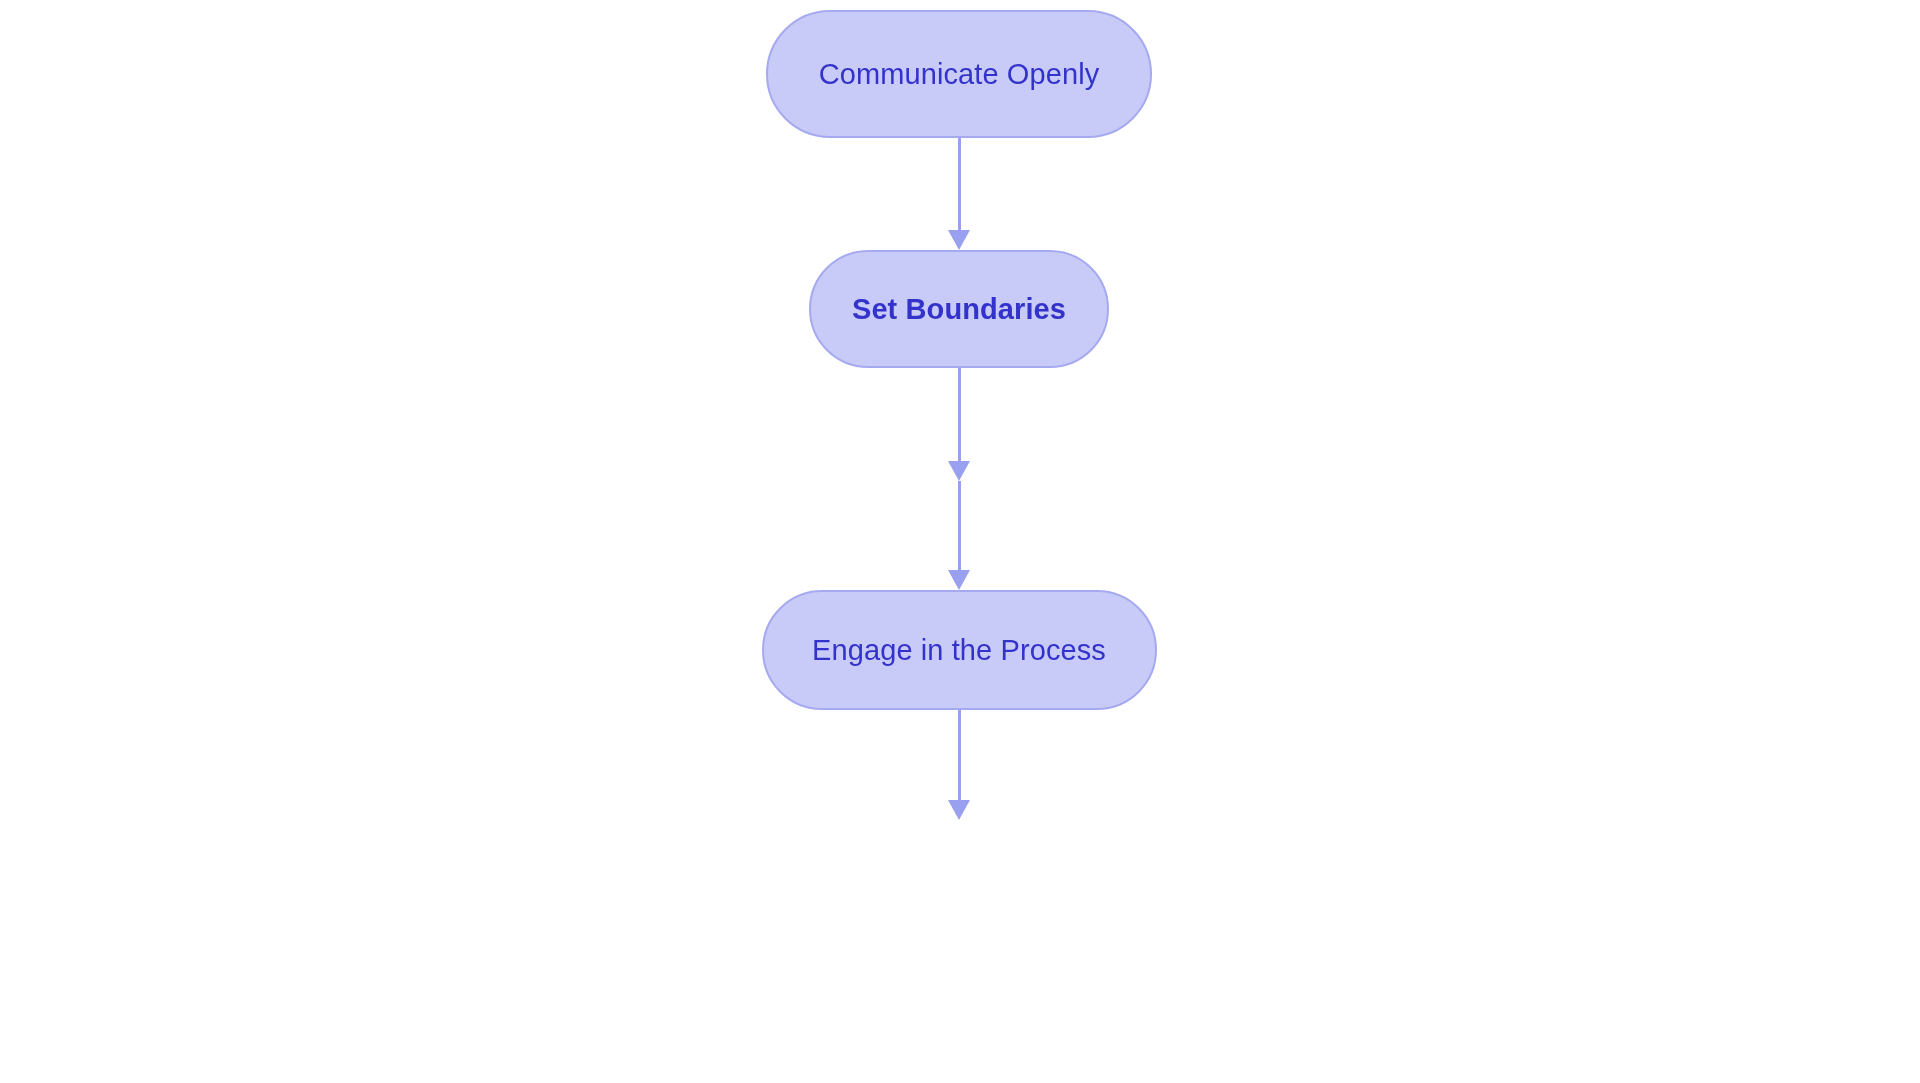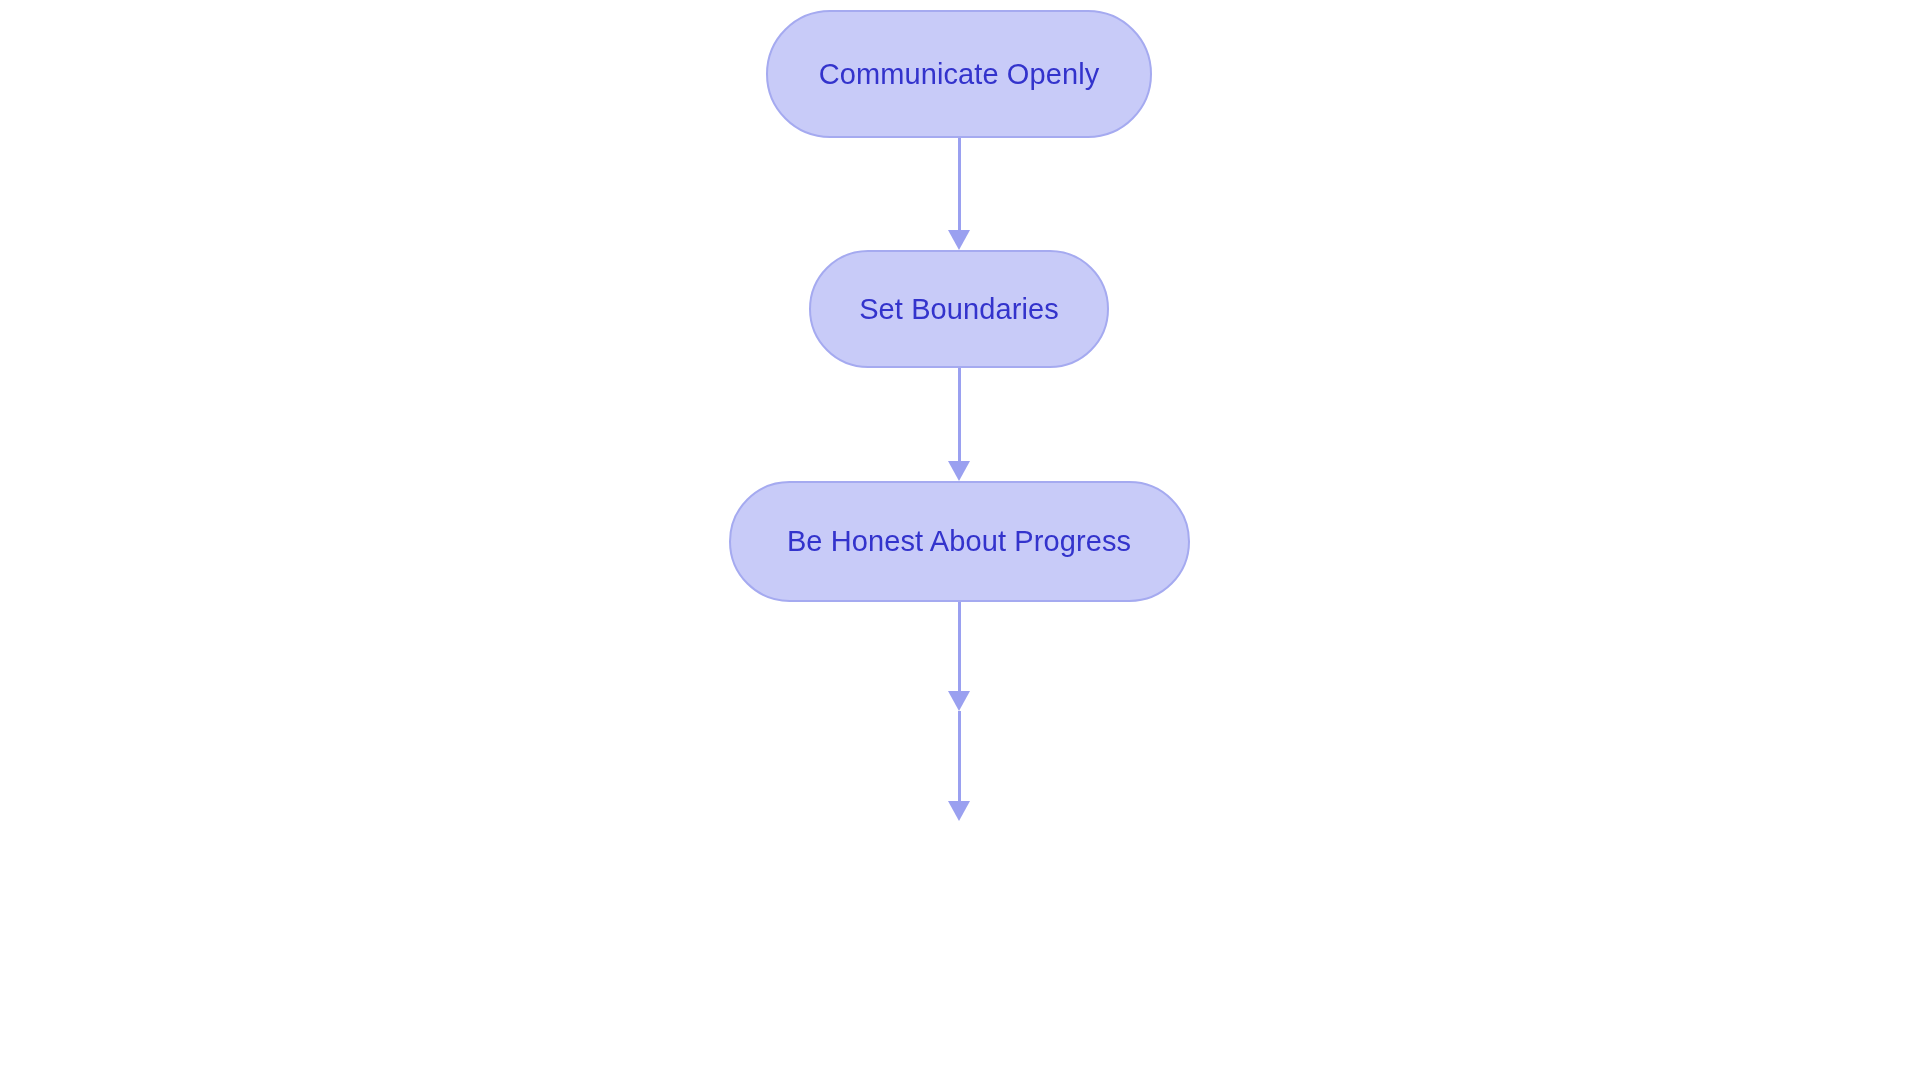--- a/index.html
+++ b/index.html
@@ -53,21 +53,21 @@
   }
 
   .node-label {
     display: block;
     padding: 0 6px;
     color: #3333cc;
   }
 
   
   .node-1 { width: 386px; height: 128px; margin-top: 10px; }
-  .node-2 { width: 300px; height: 118px; }
+  .node-2 { width: 300px; height: 118px; font-weight: bold; }
   .node-3 { width: 461px; height: 121px; }
   .node-4 { width: 395px; height: 120px; }
   .node-5 { width: 353px; height: 124px; }
 
   
   .connector {
     position: relative;
     width: 30px;
     display: flex;
     flex-direction: column;
@@ -115,29 +115,29 @@
 
     <div class="node node-2">
       <span class="node-label">Set Boundaries</span>
     </div>
 
     <div class="connector conn-2">
       <div class="stem"></div>
       <div class="head"></div>
     </div>
 
-    <div class="node node-3">
-      <span class="node-label">Be Honest About Progress</span>
-    </div>
 
     <div class="connector conn-3">
       <div class="stem"></div>
       <div class="head"></div>
     </div>
 
+    <div class="node node-4">
+      <span class="node-label">Engage in the Process</span>
+    </div>
 
     <div class="connector conn-4">
       <div class="stem"></div>
       <div class="head"></div>
     </div>
 
 
   </div>
 </div>
 

